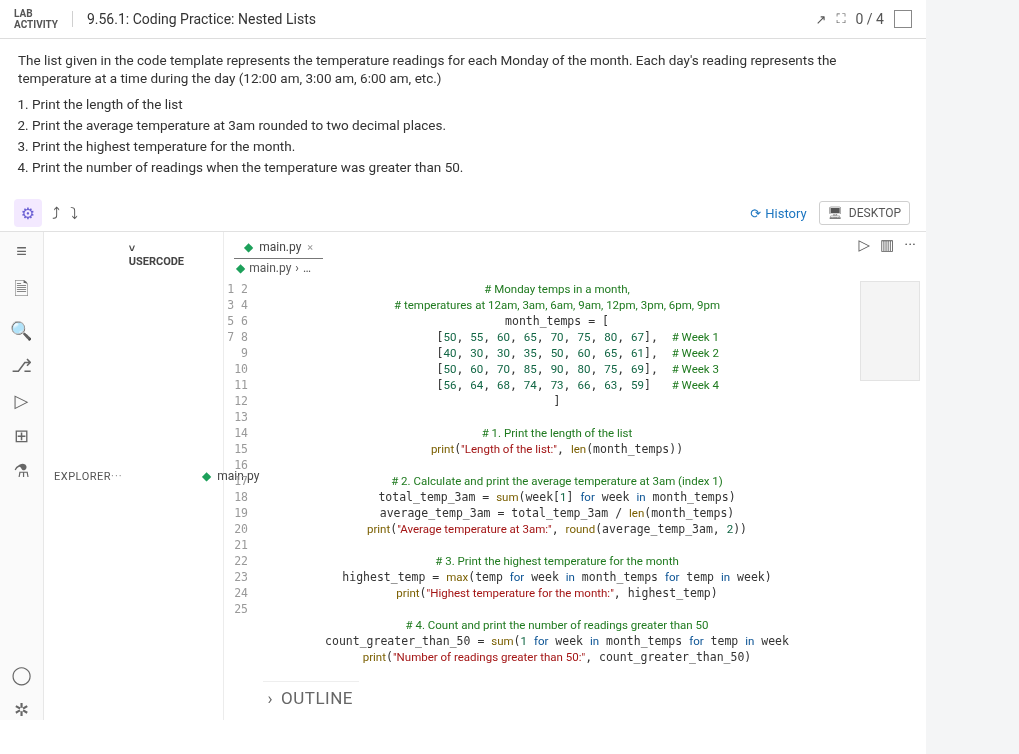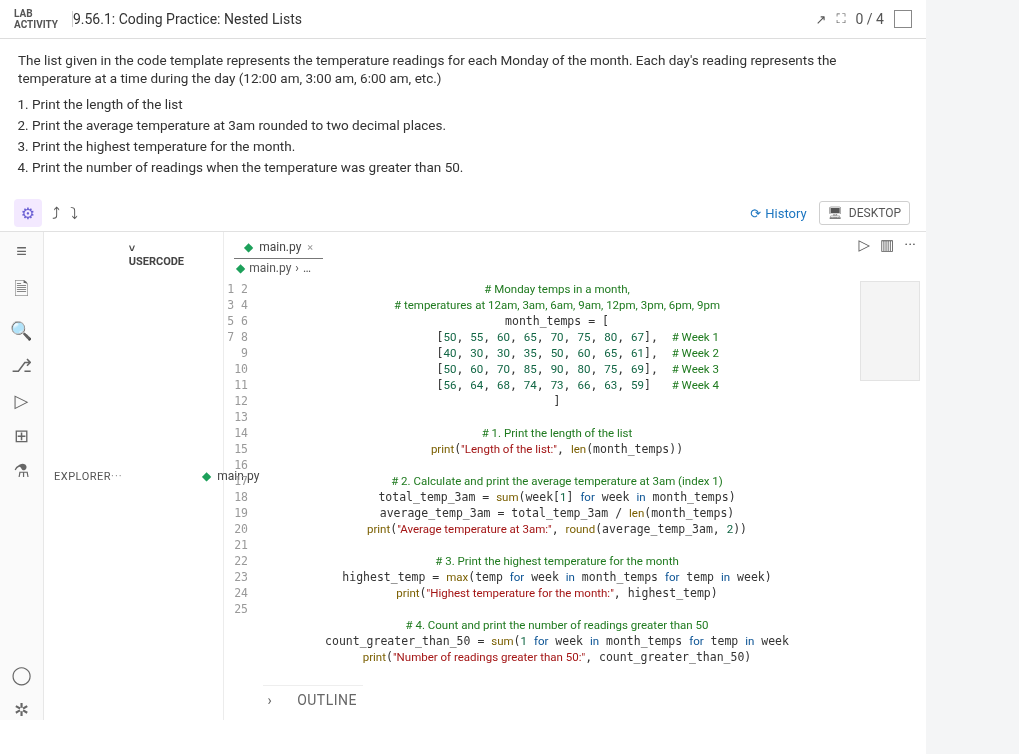--- a/index.html
+++ b/index.html
@@ -1,20 +1,20 @@
 <!DOCTYPE html>
 <html><head>
 <meta charset="utf-8">
 <style>
   * { margin:0; padding:0; box-sizing:border-box; font-family: -apple-system, BlinkMacSystemFont, 'Segoe UI', Roboto, Helvetica, Arial, sans-serif; }
   body { background:#f4f5f6; color:#333; font-size:13px; }
   .frame { background:#fff; width:926px; height:754px; position:relative; }
   .header { display:flex; align-items:center; padding:8px 14px; border-bottom:1px solid #ddd; }
   .lab-label { font-size:10px; line-height:11px; color:#555; font-weight:700; }
-  .lab-title { font-size:14px; color:#333; margin-left:14px; border-left:1px solid #d0d0d0; }
+  .lab-title { font-size:14px; color:#333; margin-left:14px; padding-left:14px; border-left:1px solid #d0d0d0; }
   .header-right { margin-left:auto; display:flex; align-items:center; gap:10px; color:#555; }
   .score-box { width:18px; height:18px; border:1.5px solid #888; display:inline-block; }
   .score-text { font-size:14px; color:#555; }
   .instructions { padding:12px 18px 8px; color:#333; font-size:13.5px; }
   .instructions p { margin-bottom:8px; line-height:1.35; }
   .instructions ol { margin:6px 0 10px 14px; }
   .instructions ol li { margin-bottom:2px; line-height:1.4; }
   .toolbar { display:flex; align-items:center; padding:4px 16px 4px 14px; gap:10px; }
   .gear-btn { width:28px; height:28px; display:flex; align-items:center; justify-content:center; background:#f3e9ff; border-radius:4px; color:#6a5fd3; font-size:16px; }
   .toolbar-icon { font-size:16px; color:#555; }
@@ -37,21 +37,21 @@
   .breadcrumb { font-size:12px; color:#555; padding:2px 12px 4px 12px; display:flex; align-items:center; gap:4px; }
   .code-body { display:flex; flex:1; overflow:hidden; position:relative; }
   .gutter { width:32px; text-align:right; padding:2px 8px 0 0; color:#999; font-size:11.5px; font-family:Menlo,Consolas,monospace; line-height:16px; }
   .code { font-family:Menlo,Consolas,monospace; font-size:11.5px; line-height:16px; white-space:pre; color:#333; padding:2px 0 0 0; flex:1;text-align:center; }
   .minimap { width:60px; background:#f4f4f4; margin:2px 6px 2px 2px; height:100px; border:1px solid #e3e3e3; }
   .c-com { color:#1f7a1f; }
   .c-key { color:#0b5394; }
   .c-str { color:#a31515; }
   .c-num { color:#116644; }
   .c-fn { color:#7a5f00; }
-  .outline-row { margin-top:auto; font-size:14px; letter-spacing:.5px; color:#666; padding:6px 6px 6px 4px; border-top:1px solid #eee; display:flex; align-items:flex-end; gap:21px; }
+  .outline-row { margin-top:auto; font-size:17px; letter-spacing:.5px; color:#666; padding:6px 6px 6px 4px; border-top:1px solid #eee; display:flex; align-items:flex-end; gap:4px; }
   .caret::before { content:"›"; margin-right:4px; display:inline-block; }
   .py-dot { color:#1da05a; }
 </style>
 </head>
 <body>
 
 <div class="frame">
 
   <div class="header">
     <div>

